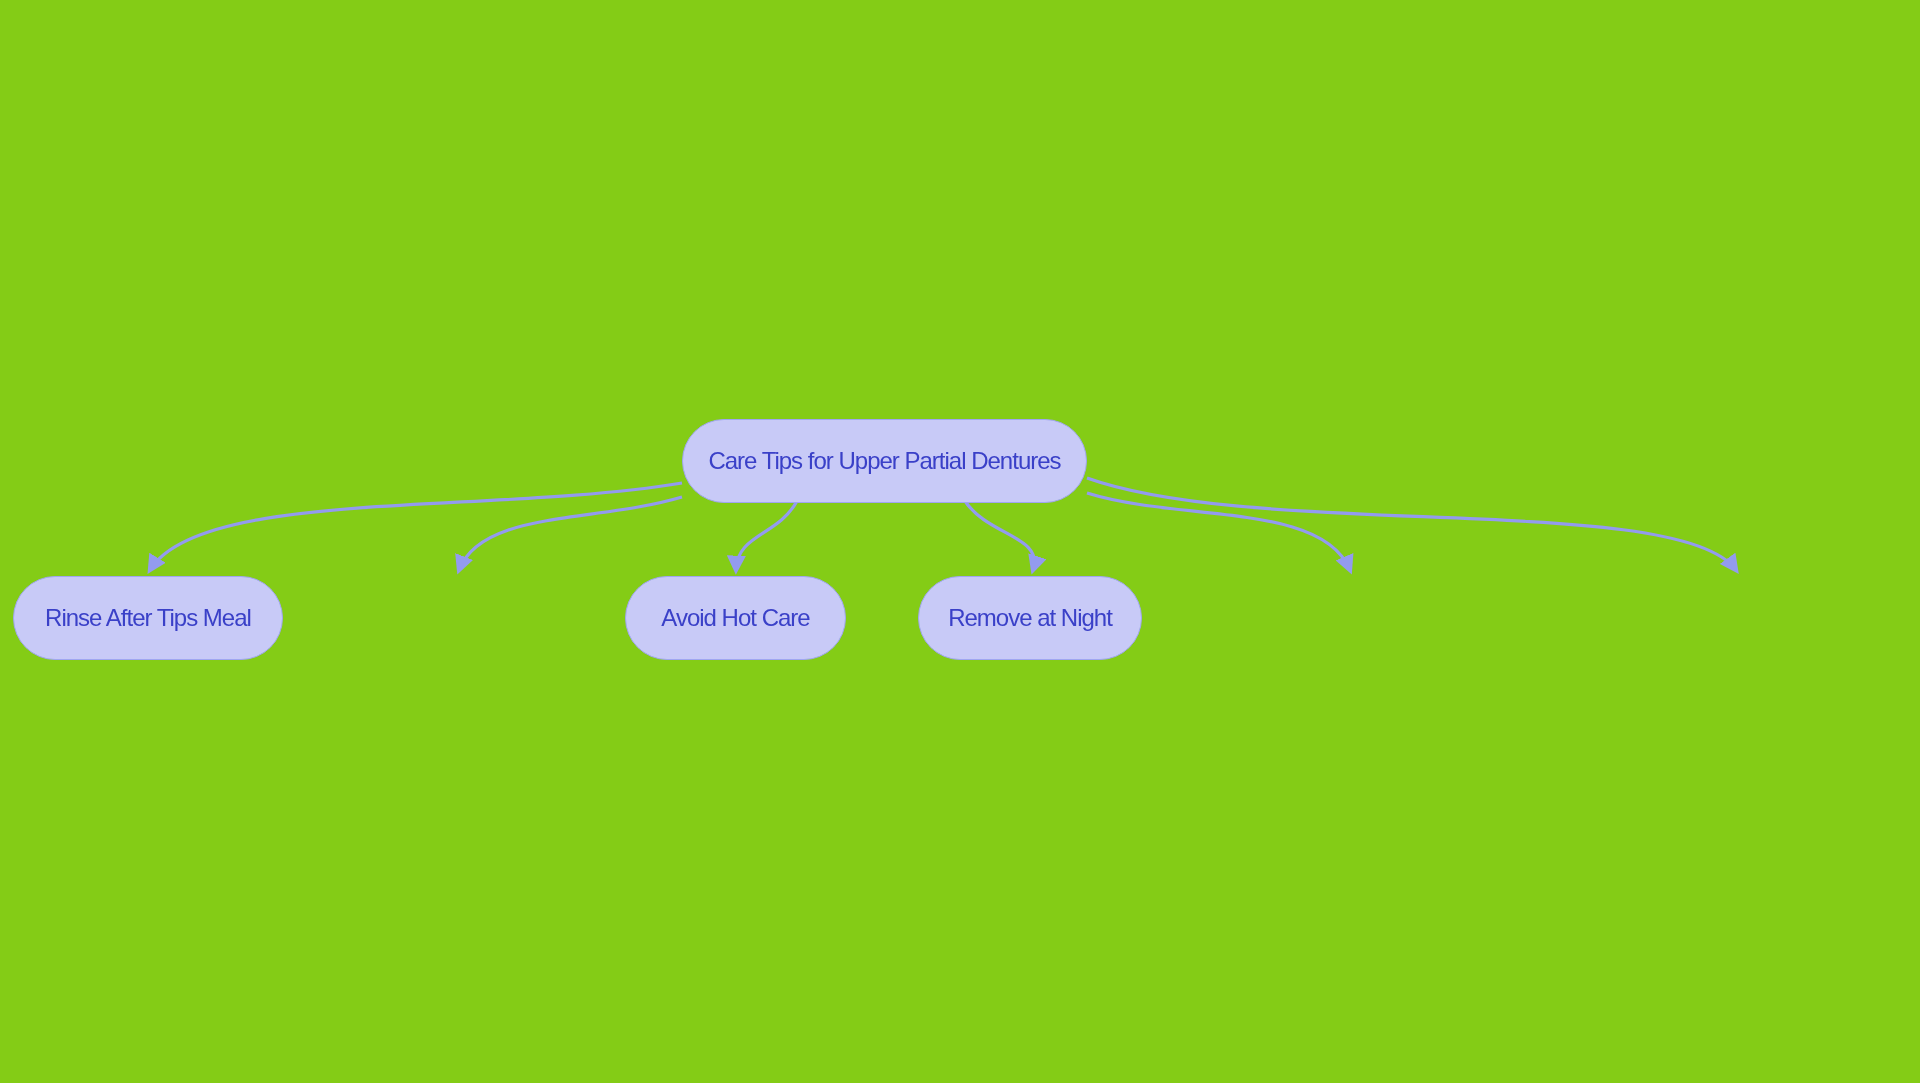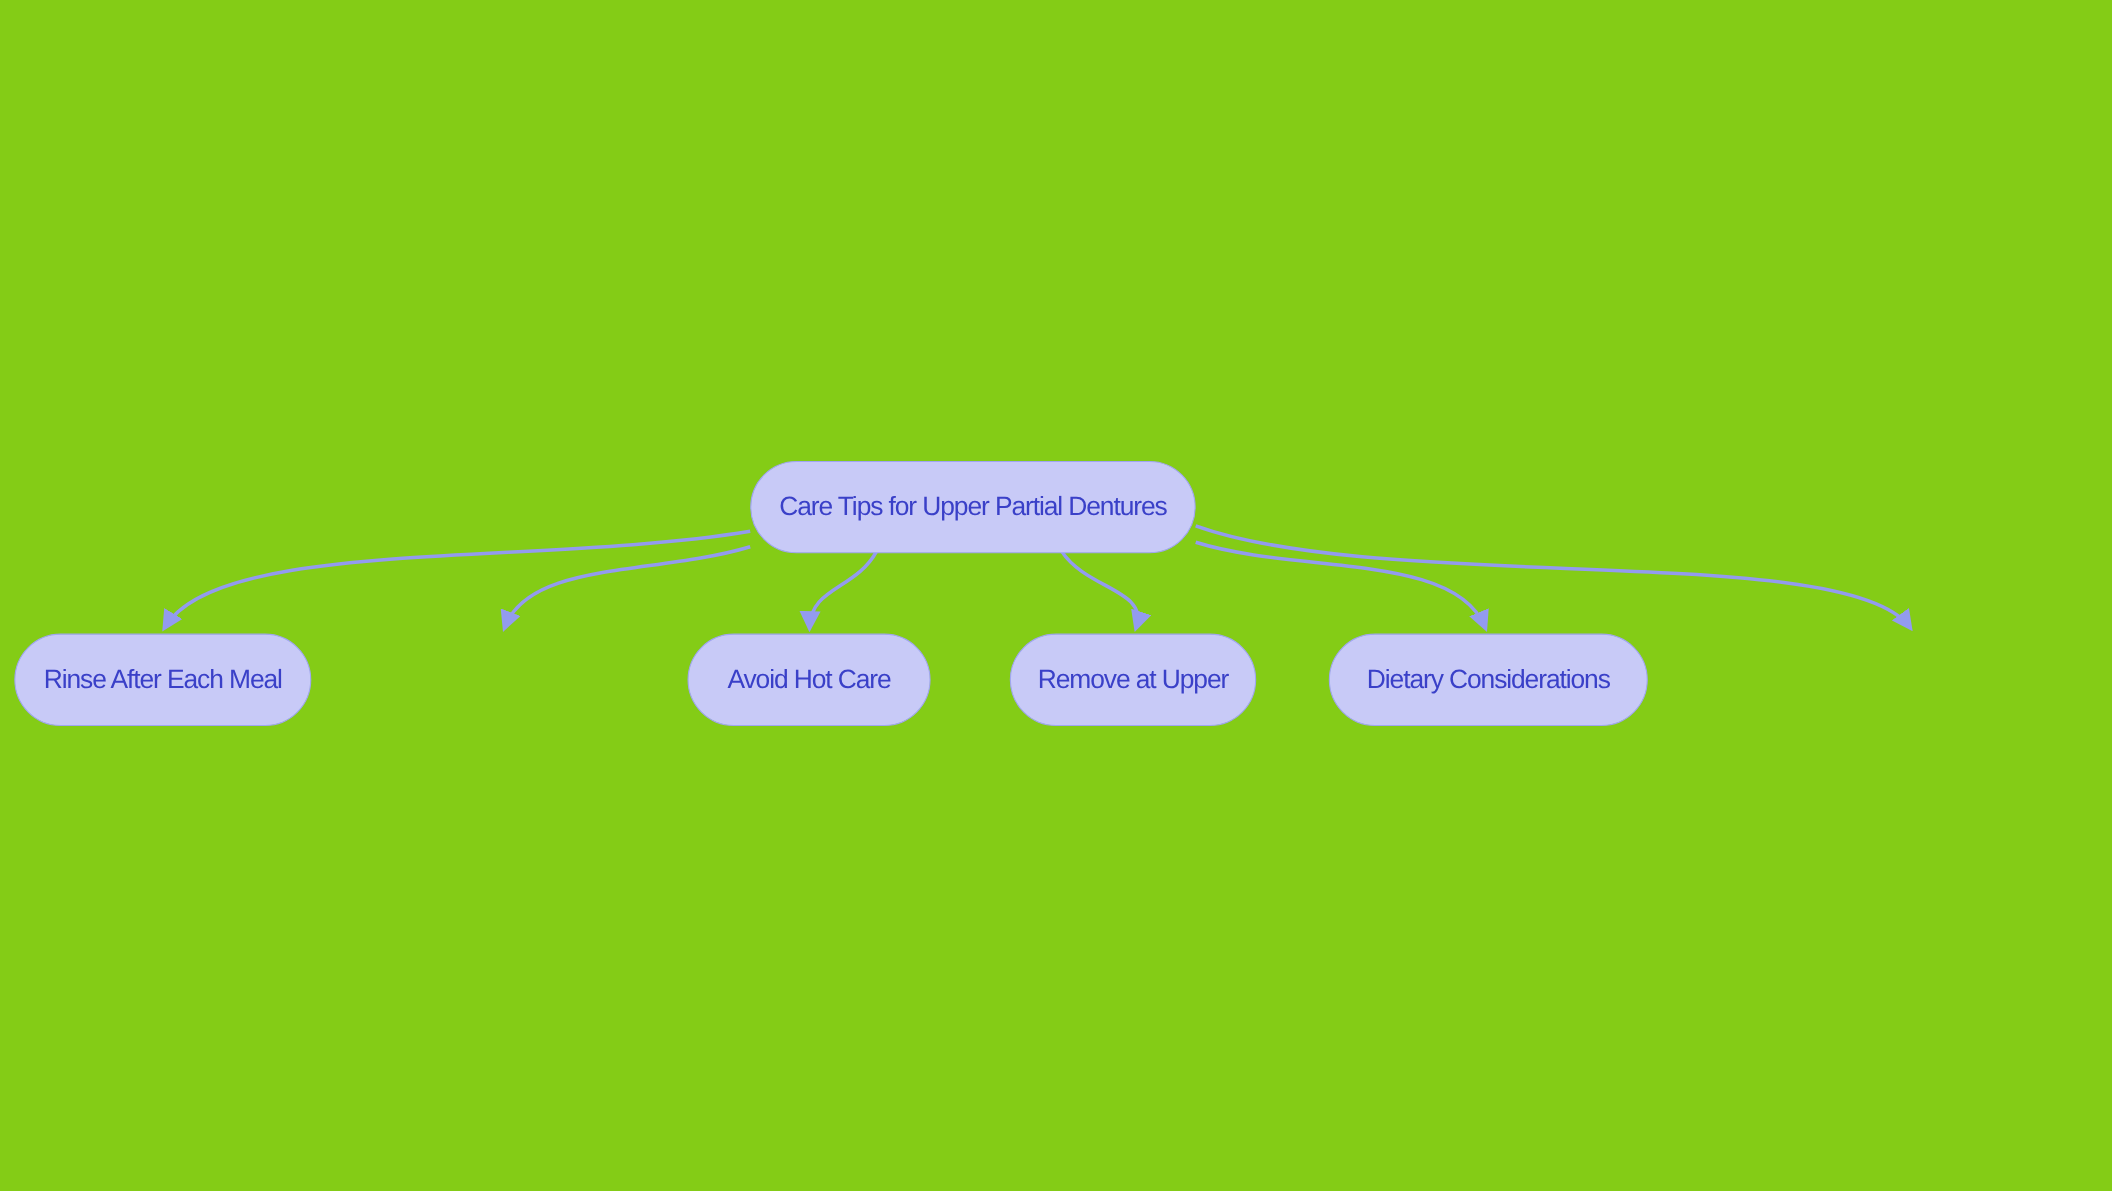--- a/index.html
+++ b/index.html
@@ -71,30 +71,27 @@
     <path class="edge" d="M 965 501 C 988 536, 1044 536, 1033 570" marker-end="url(#arrowhead)"></path>
     <path class="edge" d="M 1087 493 C 1180 522, 1322 502, 1350 570" marker-end="url(#arrowhead)"></path>
     <path class="edge" d="M 1087 478 C 1260 540, 1680 492, 1736 570" marker-end="url(#arrowhead)"></path>
   </svg>
 
   <div class="node root">
     <span class="label">Care Tips for Upper Partial Dentures</span>
   </div>
 
   <div class="node n0">
-    <span class="label">Rinse After Each Meal</span>
+    <span class="label">Rinse After Tips Meal</span>
   </div>
 
 
   <div class="node n2">
     <span class="label">Avoid Hot Care</span>
   </div>
 
   <div class="node n3">
-    <span class="label">Remove at Upper</span>
+    <span class="label">Remove at Night</span>
   </div>
 
-  <div class="node n4">
-    <span class="label">Dietary Considerations</span>
-  </div>
 
 
 </div>
 
 </body></html>

